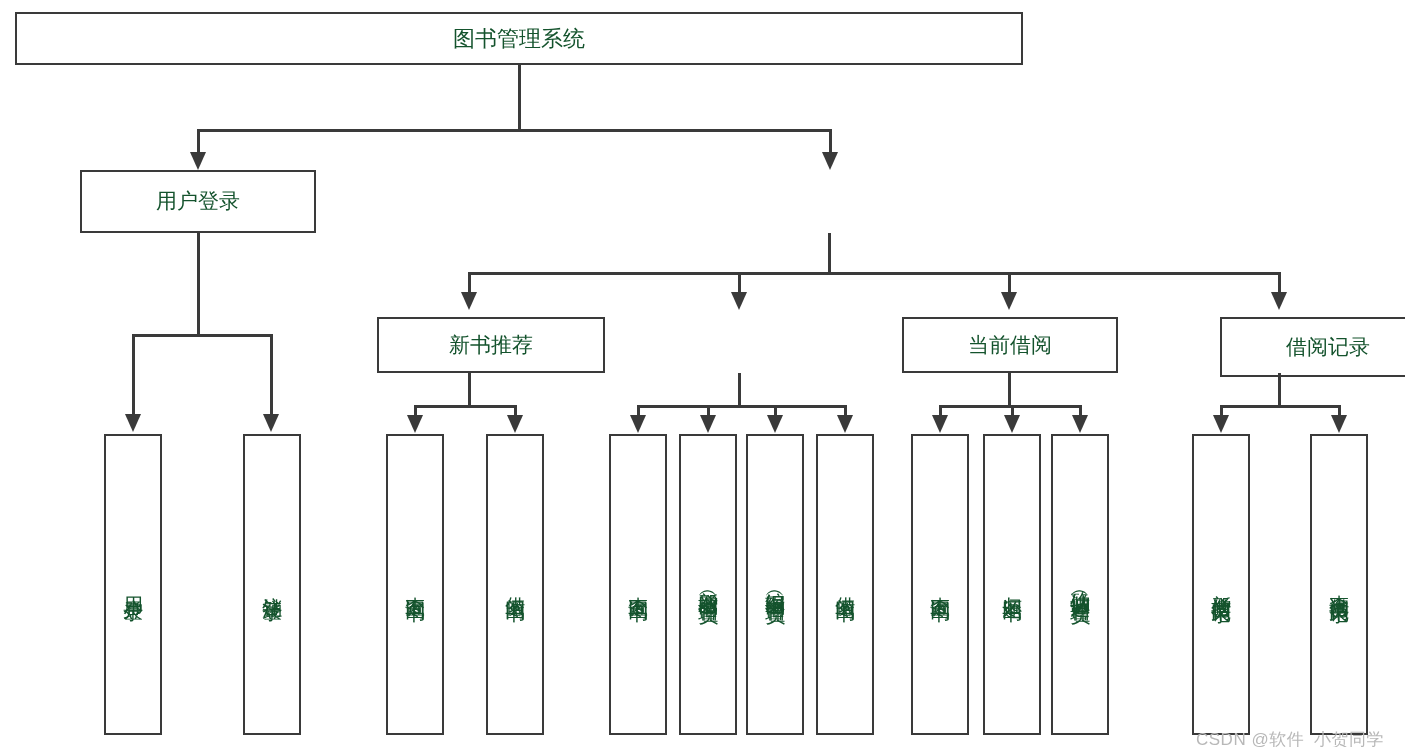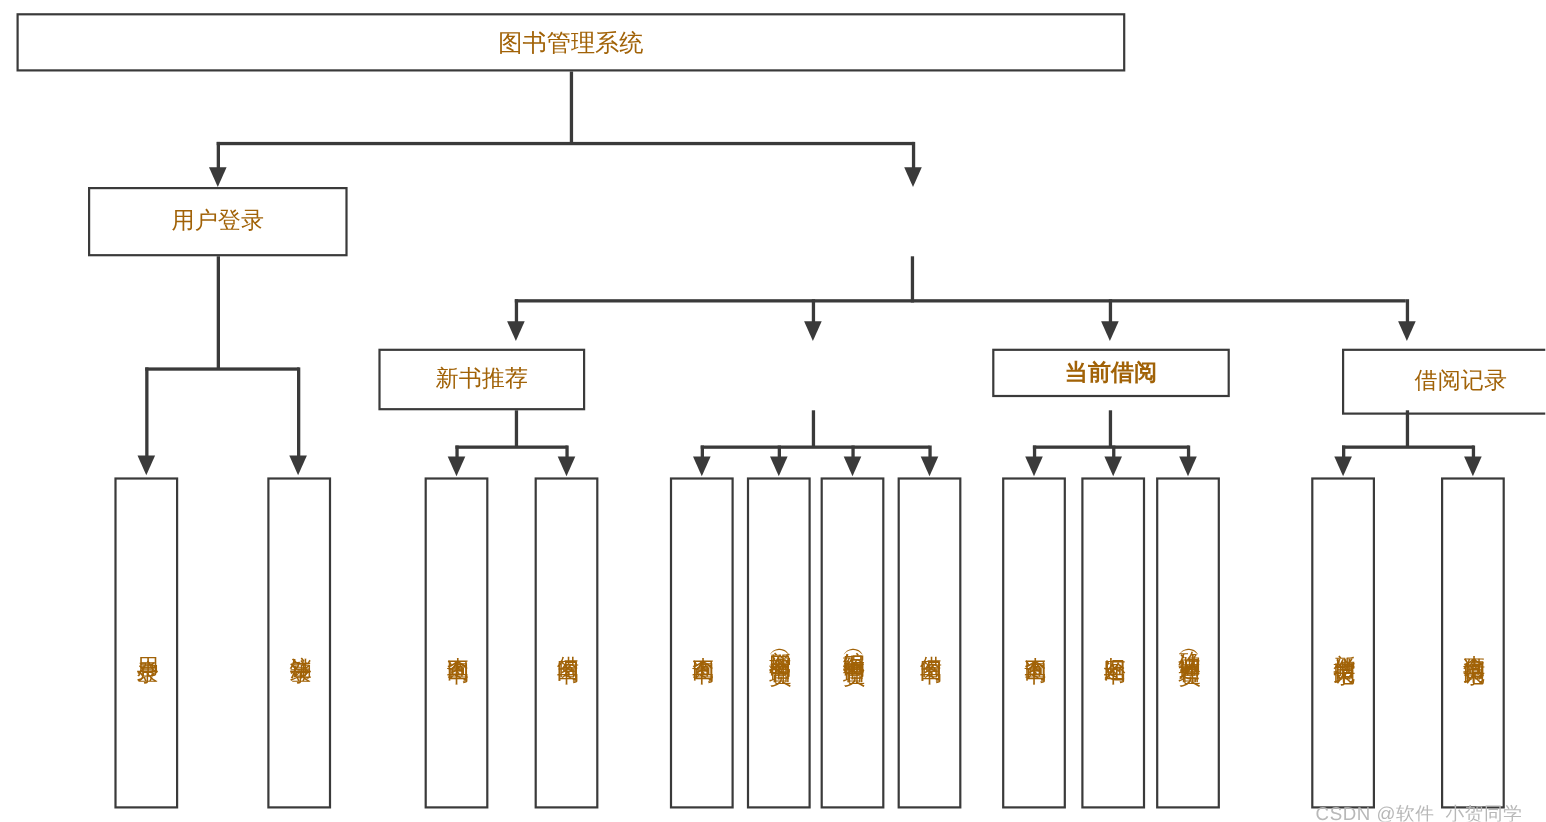--- a/index.html
+++ b/index.html
@@ -18,21 +18,21 @@
     overflow: hidden;
   }
   .node {
     position: absolute;
     box-sizing: border-box;
     border: 2.5px solid #3a3a3a;
     background: #ffffff;
     display: flex;
     align-items: center;
     justify-content: center;
-    color: #a16207;
+    color: #14532d;
   }
   .node .label {
     display: block;
     text-align: center;
     line-height: 1.15;
     white-space: nowrap;
   }
   
   .node.h .label {
     font-size: 21px;
@@ -89,26 +89,26 @@
 
   <div class="node h root" style="left:15px; top:12px; width:1008px; height:53px;">
     <span class="label">图书管理系统</span>
   </div>
 
   <div class="node h" style="left:80px; top:170px; width:236px; height:63px;">
     <span class="label">用户登录</span>
   </div>
 
 
-  <div class="node h" style="left:344px; top:317px; width:188px; height:56px;">
+  <div class="node h" style="left:377px; top:317px; width:228px; height:56px;font-family:Liberation Serif, serif;">
     <span class="label">新书推荐</span>
   </div>
 
 
-  <div class="node h" style="left:902px; top:317px; width:216px; height:44px;font-weight:bold;">
+  <div class="node h" style="left:902px; top:317px; width:216px; height:56px;">
     <span class="label">当前借阅</span>
   </div>
 
   <div class="node h" style="left:1172px; top:317px; width:216px; height:60px;margin-left:48px;">
     <span class="label">借阅记录</span>
   </div>
 
   <div class="node v" style="left:104px; top:434px; width:58px; height:301px;">
     <span class="label">用户登录</span>
   </div>

